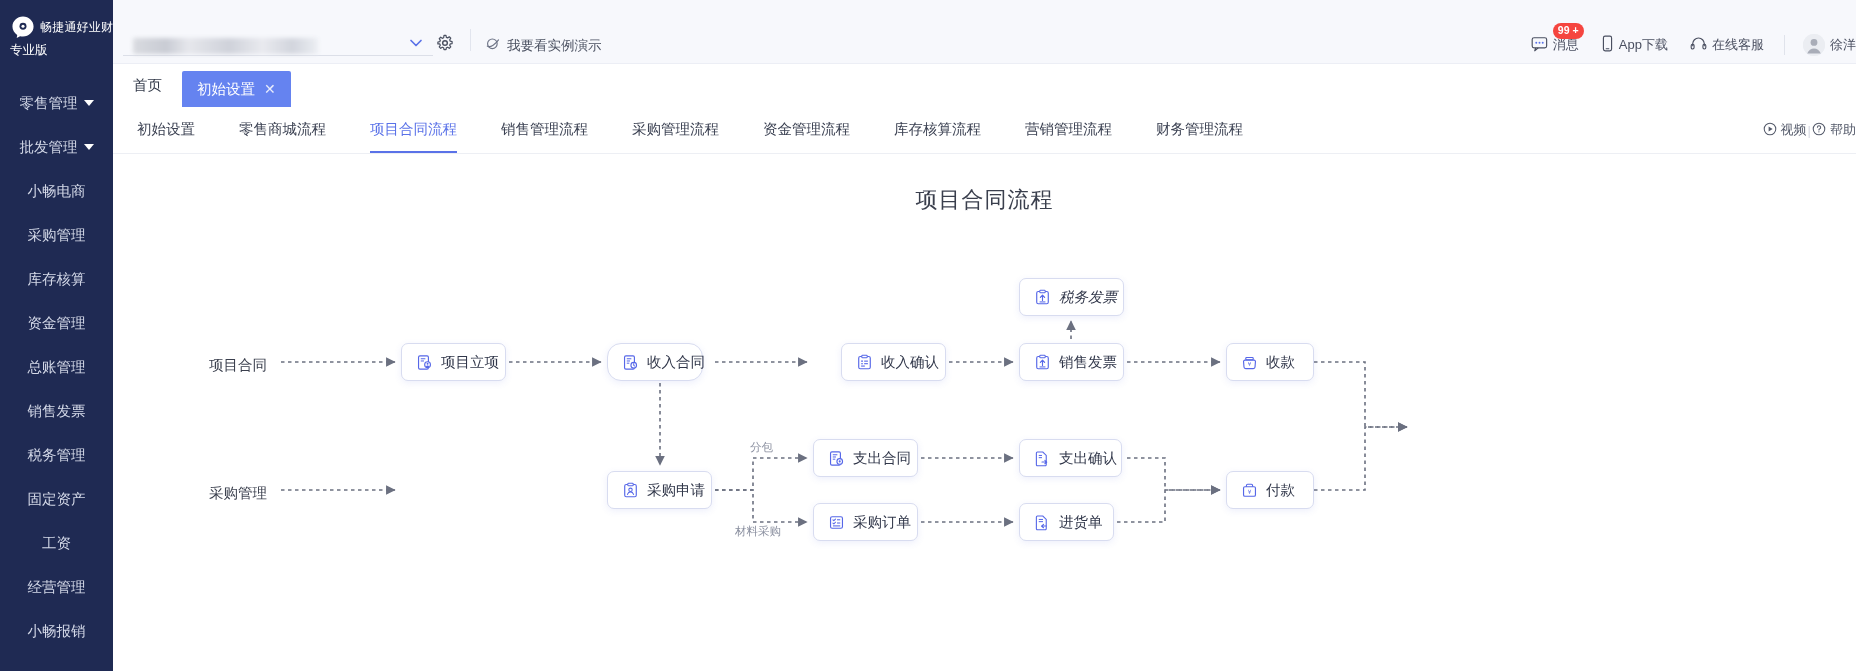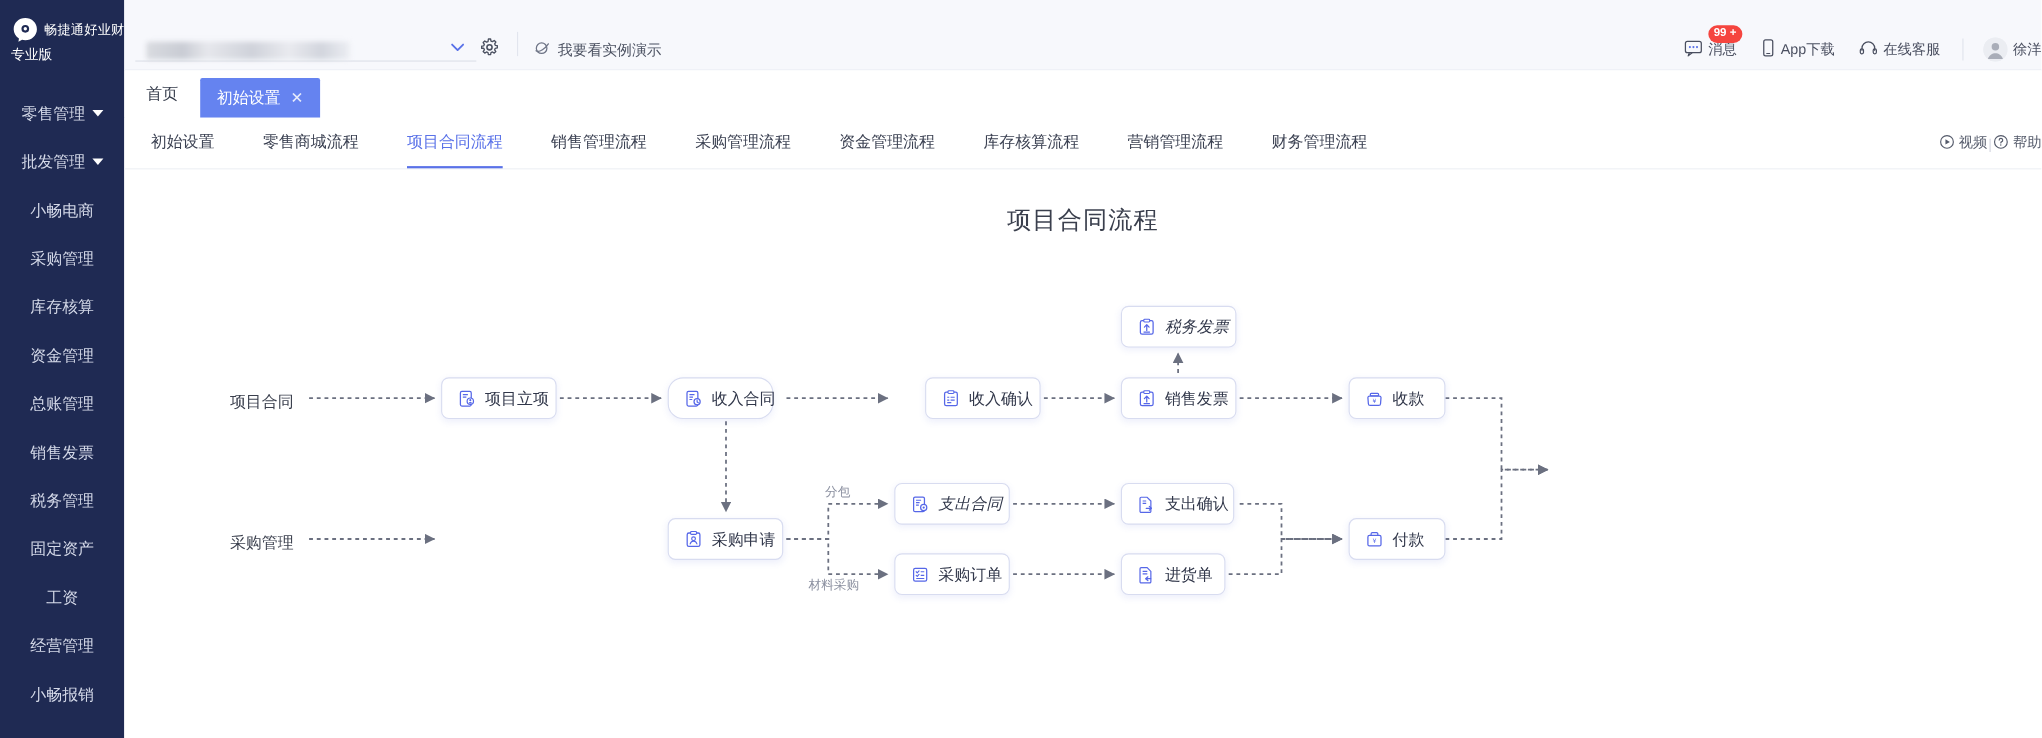--- a/index.html
+++ b/index.html
@@ -461,21 +461,21 @@
           <span style="display: flex; align-items: center;">
             <svg viewBox="0 0 20 20">
               <rect x="3.2" y="3" width="13.6" height="14.4" rx="1.8" fill="none" stroke="#5667e8" stroke-width="1.35"></rect>
               <rect x="6.8" y="1.4" width="6.4" height="3" rx="1" fill="#fff" stroke="#5667e8" stroke-width="1.2"></rect>
               <circle cx="10" cy="9.2" r="2" fill="none" stroke="#5667e8" stroke-width="1.25"></circle>
               <path d="M6.4 14.6 c.7-2 2-3 3.6-3 s2.9 1 3.6 3" fill="none" stroke="#5667e8" stroke-width="1.25" stroke-linecap="round"></path>
             </svg>
           </span>
           <span>采购申请</span>
         </div>
-        <div class="node" style="left: 700px; top: 332px; width: 105px; font-style: italic;">
+        <div class="node" style="left: 700px; top: 332px; width: 105px;">
           <span style="display: flex; align-items: center;">
             <svg viewBox="0 0 20 20">
               <rect x="3" y="2.2" width="11.6" height="15.6" rx="1.6" fill="none" stroke="#5667e8" stroke-width="1.35"></rect>
               <line x1="5.6" y1="5.6" x2="11" y2="5.6" stroke="#5667e8" stroke-width="1.2"></line>
               <line x1="5.6" y1="8.2" x2="9.4" y2="8.2" stroke="#5667e8" stroke-width="1.2"></line>
               <line x1="5.6" y1="10.8" x2="8.6" y2="10.8" stroke="#5667e8" stroke-width="1.2"></line>
               <circle cx="13.8" cy="13.4" r="3.3" fill="#fff" stroke="#5667e8" stroke-width="1.3"></circle>
               <circle cx="13.8" cy="13.4" r="1.2" fill="#5667e8"></circle>
             </svg>
           </span>

